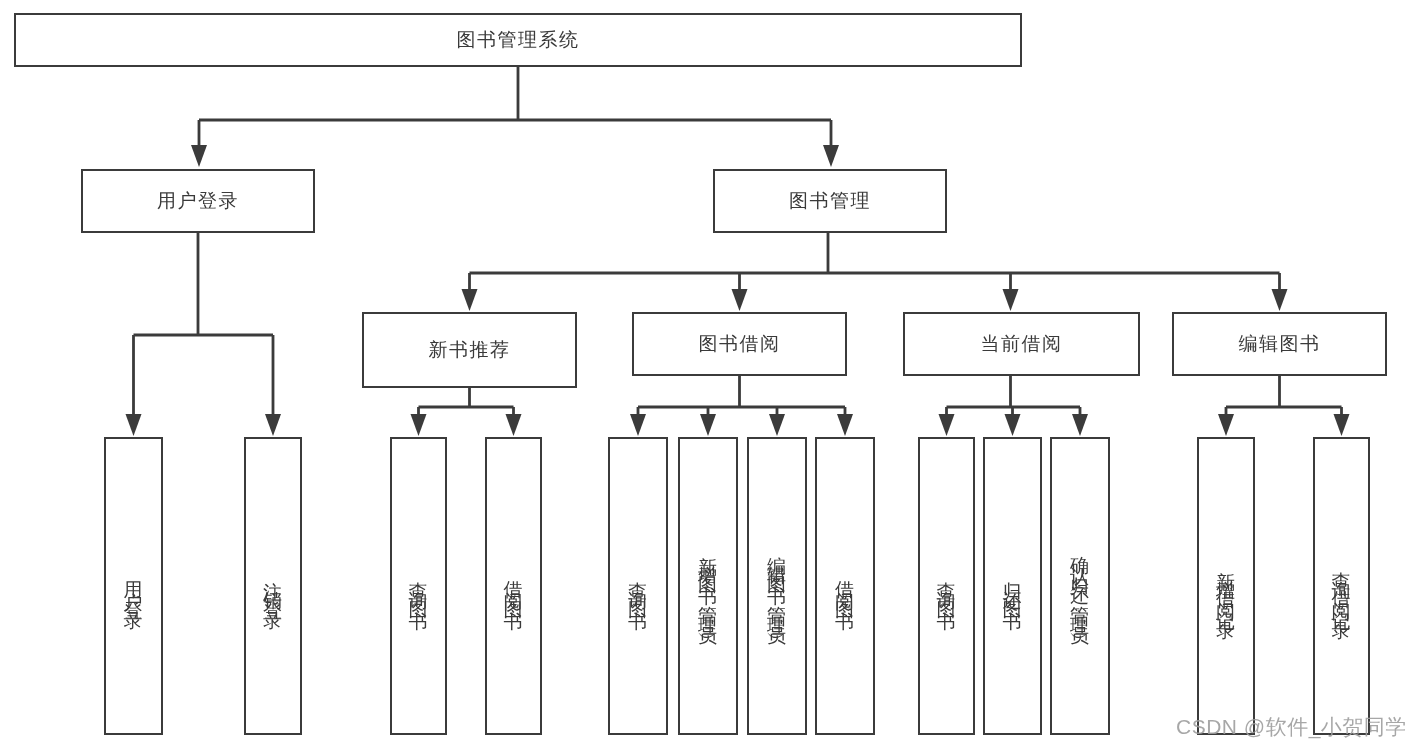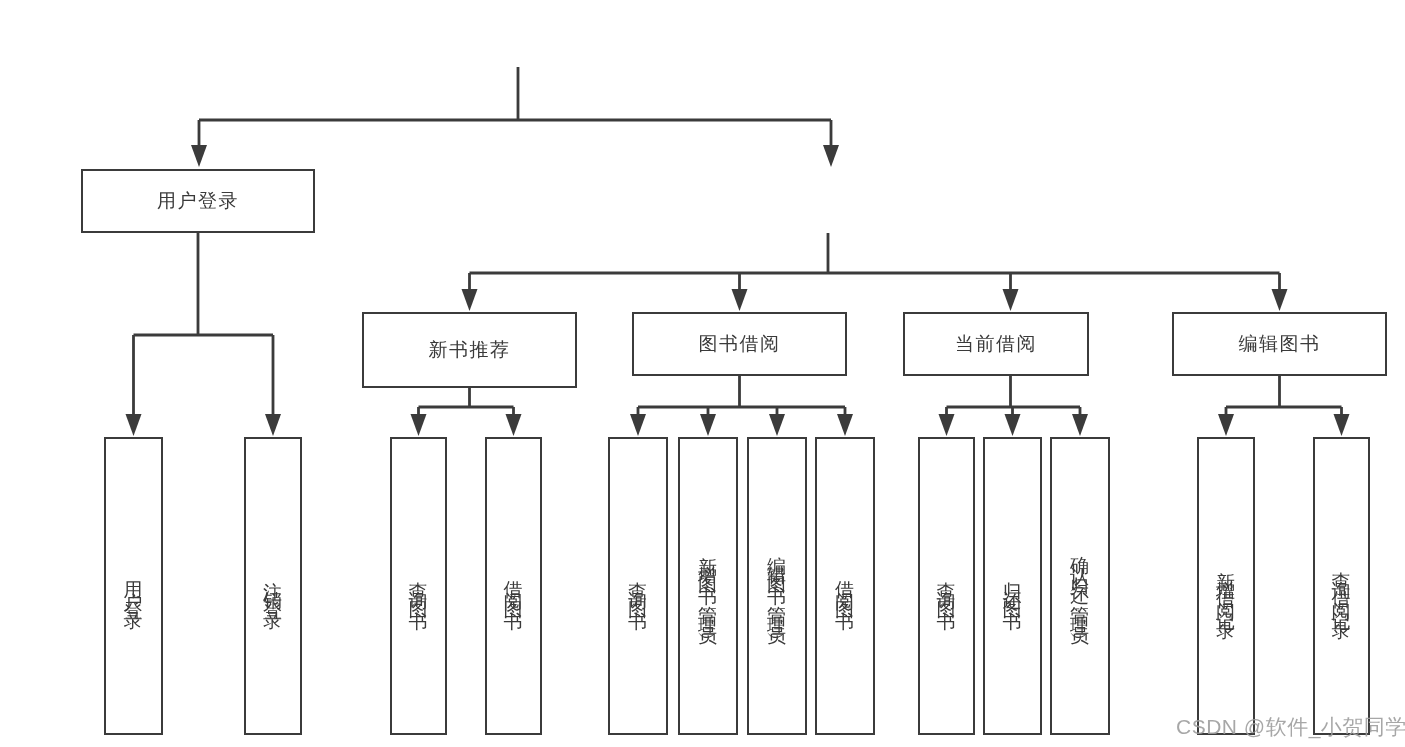--- a/index.html
+++ b/index.html
@@ -84,32 +84,38 @@
       <polygon points="769,414 785,414 777,436"></polygon>
       <polygon points="837,414 853,414 845,436"></polygon>
       <polygon points="938.5,414 954.5,414 946.5,436"></polygon>
       <polygon points="1004.5,414 1020.5,414 1012.5,436"></polygon>
       <polygon points="1072,414 1088,414 1080,436"></polygon>
       <polygon points="1218,414 1234,414 1226,436"></polygon>
       <polygon points="1333.5,414 1349.5,414 1341.5,436"></polygon>
     </g>
   </svg>
 
+  <div class="node h" style="left:14px;top:13px;width:1008px;height:54px">
+    <span>图书管理系统</span>
+  </div>
 
   <div class="node h" style="left:81px;top:169px;width:234px;height:64px">
     <span>用户登录</span>
+  </div>
+  <div class="node h" style="left:713px;top:169px;width:234px;height:64px">
+    <span>图书管理</span>
   </div>
 
   <div class="node h" style="left:362px;top:312px;width:215px;height:76px">
     <span>新书推荐</span>
   </div>
   <div class="node h" style="left:632px;top:312px;width:215px;height:64px">
     <span>图书借阅</span>
   </div>
-  <div class="node h" style="left:903px;top:312px;width:186px;height:64px">
+  <div class="node h" style="left:903px;top:312px;width:237px;height:64px">
     <span>当前借阅</span>
   </div>
   <div class="node h" style="left:1172px;top:312px;width:215px;height:64px">
     <span>编辑图书</span>
   </div>
 
   <div class="node v" style="left:104px;top:437px;width:59px;height:298px">
     <span>用户登录</span>
   </div>
   <div class="node v" style="left:244px;top:437px;width:58px;height:298px">

